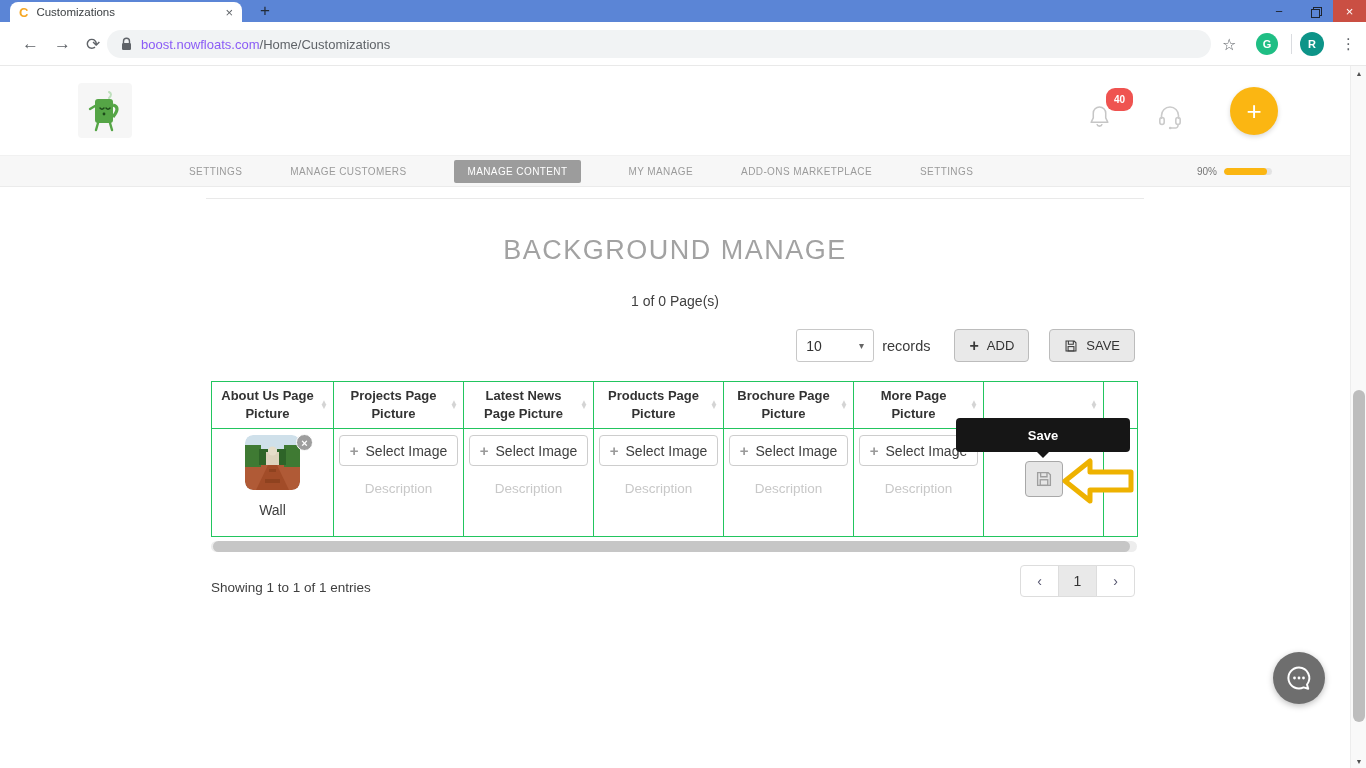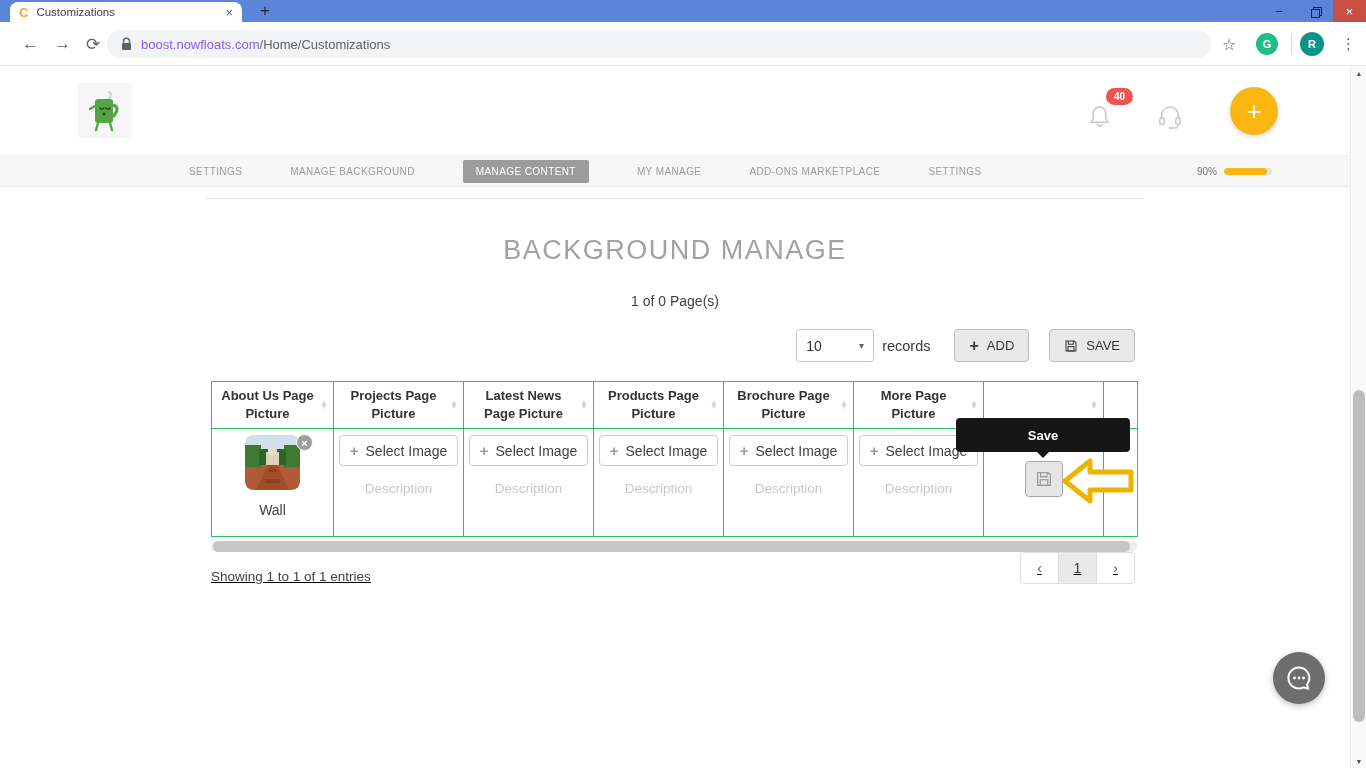--- a/index.html
+++ b/index.html
@@ -47,21 +47,21 @@
                   align-items:center; justify-content:center; font-size:7px; color:#505050; }
   .vscroll .arr.up { top:0; } .vscroll .arr.down { bottom:0; }
 
   
   .app-header { position:absolute; top:66px; left:0; right:16px; height:89px; background:#fff; }
   .logo { position:absolute; left:78px; top:17px; width:54px; height:55px; background:#f6f6f6;
           border-radius:4px; display:flex; align-items:center; justify-content:center; }
   .biz-title { position:absolute; left:170px; top:0; height:89px; display:flex; align-items:center;
                color:#f9a81d; font-size:23px; }
   .bell-wrap { position:absolute; left:1088px; top:37px; width:24px; height:28px; }
-  .badge { position:absolute; left:1106px; top:22px; min-width:27px; height:17px; background:#ef5350;
+  .badge { position:absolute; left:1106px; top:22px; min-width:27px; height:23px; background:#ef5350;
            border-radius:9px; color:#fff; font-size:10px; font-weight:bold; display:flex;
            align-items:center; justify-content:center; padding:0 6px; }
   .headset-wrap { position:absolute; left:1157px; top:38px; }
   .fab { position:absolute; left:1230px; top:21px; width:48px; height:48px; border-radius:50%;
          background:#fbb612; color:#fff; font-size:26px; font-weight:300; display:flex;
          align-items:center; justify-content:center; box-shadow:0 2px 5px rgba(0,0,0,0.15); }
 
   
   .app-nav { position:absolute; top:155px; left:0; right:16px; height:32px; background:#f7f7f7;
              border-top:1px solid #f1f1f1; border-bottom:1px solid #ebebeb; }
@@ -125,22 +125,22 @@
              border-radius:4px; color:#fff; font-size:13px; font-weight:bold; display:flex;
              align-items:center; justify-content:center; z-index:5; }
   .tooltip:after { content:""; position:absolute; left:50%; top:100%; transform:translateX(-50%);
                    border:6px solid transparent; border-top-color:#161616; }
   .annot-arrow { position:absolute; left:856px; top:77px; z-index:6; }
 
   .hscroll { width:926px; margin-left:5px; margin-top:4px; height:11px; background:#ededed;
              border-radius:6px; }
   .hscroll .hthumb { width:99%; height:11px; margin-left:2px; background:#c6c6c6; border-radius:6px; }
 
-  .table-footer { display:flex; justify-content:space-between; align-items:flex-end;
-                  padding:0 9px 0 5px;text-decoration:underline; }
+  .table-footer { display:flex; justify-content:space-between; align-items:flex-start;
+                  margin-top:13px; padding:0 9px 0 5px; }
   .entries { font-size:13.5px; color:#3f3f3f; margin-top:15px; }
   .pager { display:flex; }
   .page-btn { width:39px; height:32px; border:1px solid #ddd; background:#fff; display:flex;
               align-items:center; justify-content:center; font-size:14px; color:#55556e; }
   .page-btn + .page-btn { margin-left:-1px; }
   .page-btn.first { border-radius:4px 0 0 4px; }
   .page-btn.last { border-radius:0 4px 4px 0; }
   .page-btn.current { background:#e9e9e9; color:#333; }
 
   .chat-fab { position:absolute; left:1273px; top:652px; width:52px; height:52px; border-radius:50%;
@@ -218,21 +218,21 @@
       <path d="M21 20.5v1a2.5 2.5 0 0 1-2.5 2.5H14" fill="none" stroke="#cbcbcb" stroke-width="1.6"></path>
       <circle cx="13.2" cy="24" r="1.3" fill="#cbcbcb"></circle>
     </svg>
   </div>
   <div class="fab">+</div>
 </div>
 
 <div class="app-nav">
   <div class="nav-items">
     <span class="nav-item">SETTINGS</span>
-    <span class="nav-item">MANAGE BACKGROUND</span>
+    <span class="nav-item">MANAGE CUSTOMERS</span>
     <span class="nav-item active">MANAGE CONTENT</span>
     <span class="nav-item">MY MANAGE</span>
     <span class="nav-item">ADD-ONS MARKETPLACE</span>
     <span class="nav-item">SETTINGS</span>
   </div>
   <div class="nav-progress">
     <span class="pct">90%</span>
     <div class="pbar">
       <div class="fill" style="width: 90%;"></div>
     </div>

